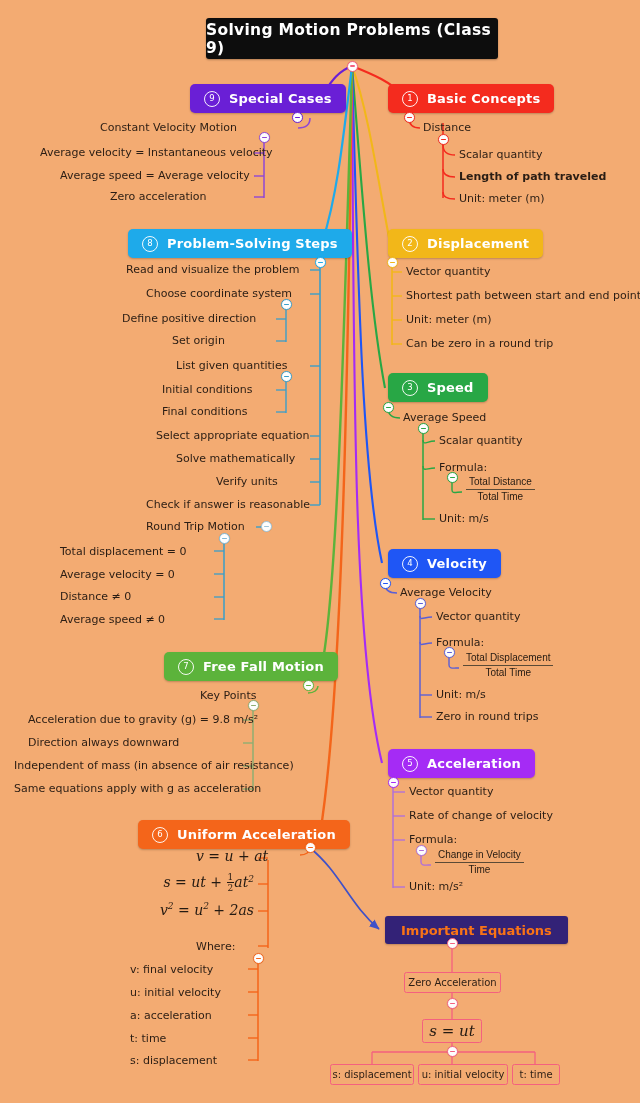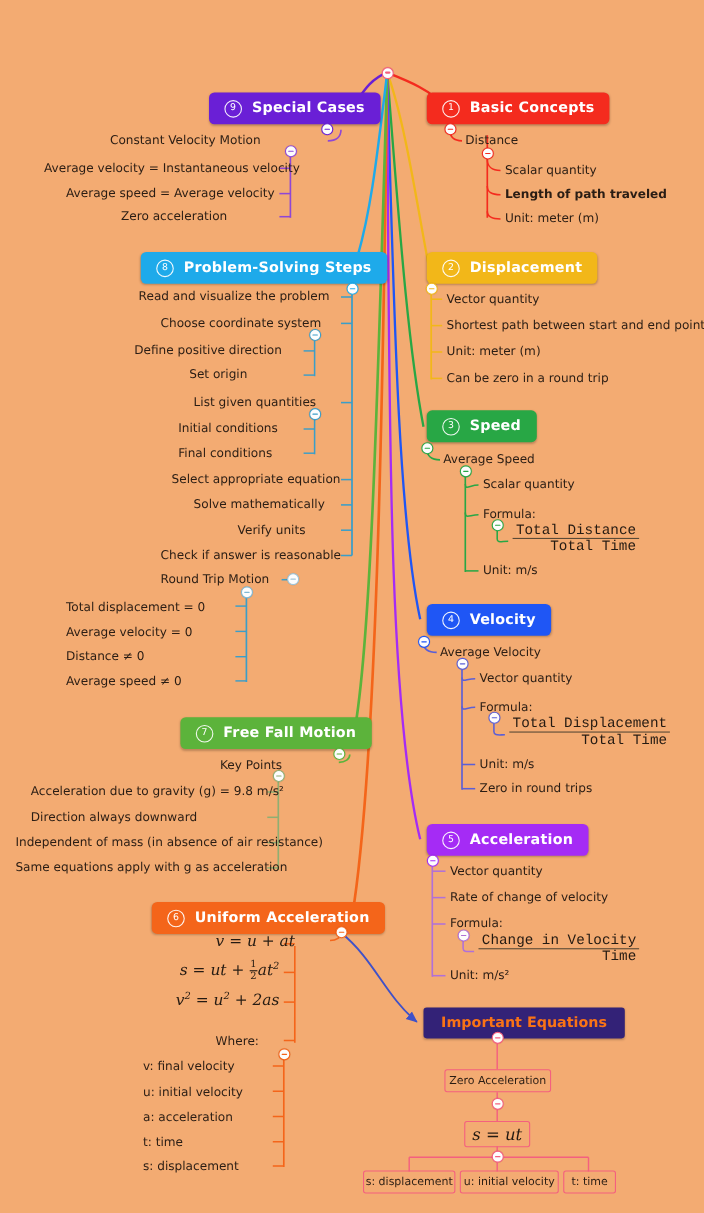--- a/index.html
+++ b/index.html
@@ -54,23 +54,23 @@
   }
   .leaf.r{text-align:left;}
   .leaf.big{font-size:11px;}
 
   
   .math{
     font-family:"DejaVu Serif","Liberation Serif",serif;
     font-style:italic;white-space:nowrap;color:#241a12;text-align:right;
   }
   .frac{
-    display:inline-block;text-align:right;
-    font-family:Liberation Mono, monospace;
-    font-style:normal;font-size:13px;line-height:12px;color:#241a12;
+    display:inline-block;text-align:center;
+    font-family:Liberation Sans, sans-serif;
+    font-style:normal;font-size:10px;line-height:12px;color:#241a12;
     white-space:nowrap;
   }
   .frac .num{border-bottom:1px solid #5a4a36;padding:0 3px 1px;display:block;}
   .frac .den{padding:1px 3px 0;display:block;}
   .eq{font-size:14px;}
   .eq sup{font-size:9px;font-style:italic;}
   .sfrac{display:inline-block;vertical-align:-0.42em;text-align:center;font-size:9px;font-style:normal;}
   .sfrac b{display:block;border-bottom:1px solid #241a12;font-weight:normal;padding:0 1px;}
   .sfrac i{display:block;font-style:normal;padding:0 1px;}
 
@@ -201,20 +201,23 @@
     <path d="M224,597 C 224,597 220,597 214,597" stroke="#3a9ec9" stroke-width="1.3" fill="none"></path>
     <path d="M224,619 C 224,619 220,619 214,619" stroke="#3a9ec9" stroke-width="1.3" fill="none"></path>
 
     <path d="M310,118 C 310,124 306,128 298,128" stroke="#8f47d6" stroke-width="1.5" fill="none"></path>
     <path d="M264,138 L264,198" stroke="#8f47d6" stroke-width="1.5" fill="none"></path>
     <path d="M264,153 C 264,153 260,153 254,153" stroke="#8f47d6" stroke-width="1.4" fill="none"></path>
     <path d="M264,176 C 264,176 260,176 254,176" stroke="#8f47d6" stroke-width="1.4" fill="none"></path>
     <path d="M264,197 C 264,197 260,197 254,197" stroke="#8f47d6" stroke-width="1.4" fill="none"></path>
   </svg>
 
+  <div class="abs root-title">
+    <span>Solving Motion Problems (Class 9)</span>
+  </div>
   <div class="dot" style="left:346.5px;top:60.5px;color:#f4607f;border:1.4px solid #f4607f;"></div>
 
   <div class="abs branch" style="left:388px;top:84px;background:#f42b1e;">
     <span class="num">1</span>
     <span>Basic Concepts</span>
   </div>
   <div class="dot" style="left:404px;top:112px;color:#f42b1e;border:1.4px solid #f42b1e;"></div>
   <div class="abs leaf big" style="left:423px;top:122px;">Distance</div>
   <div class="dot" style="left:437.5px;top:134px;color:#f42b1e;border:1.4px solid #f42b1e;"></div>
   <div class="abs leaf" style="left:459px;top:149px;">Scalar quantity</div>

